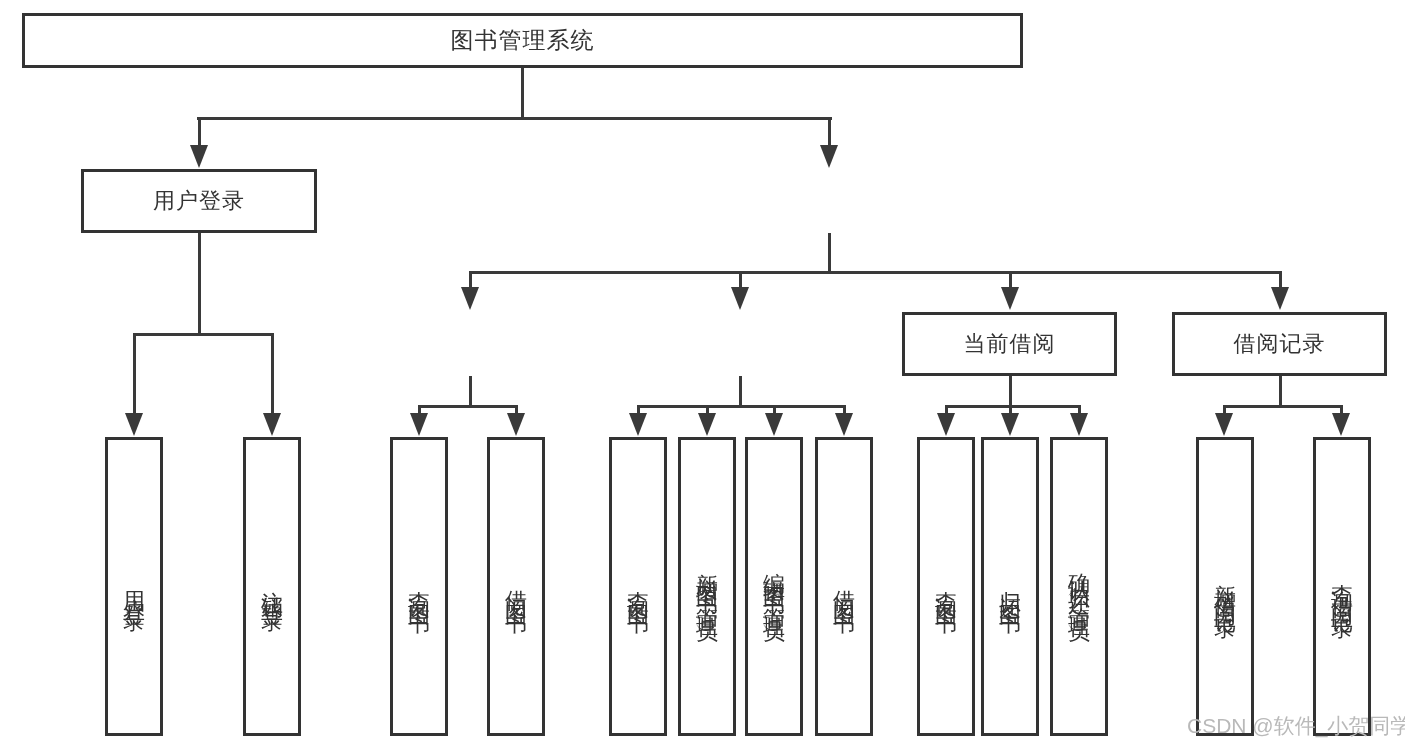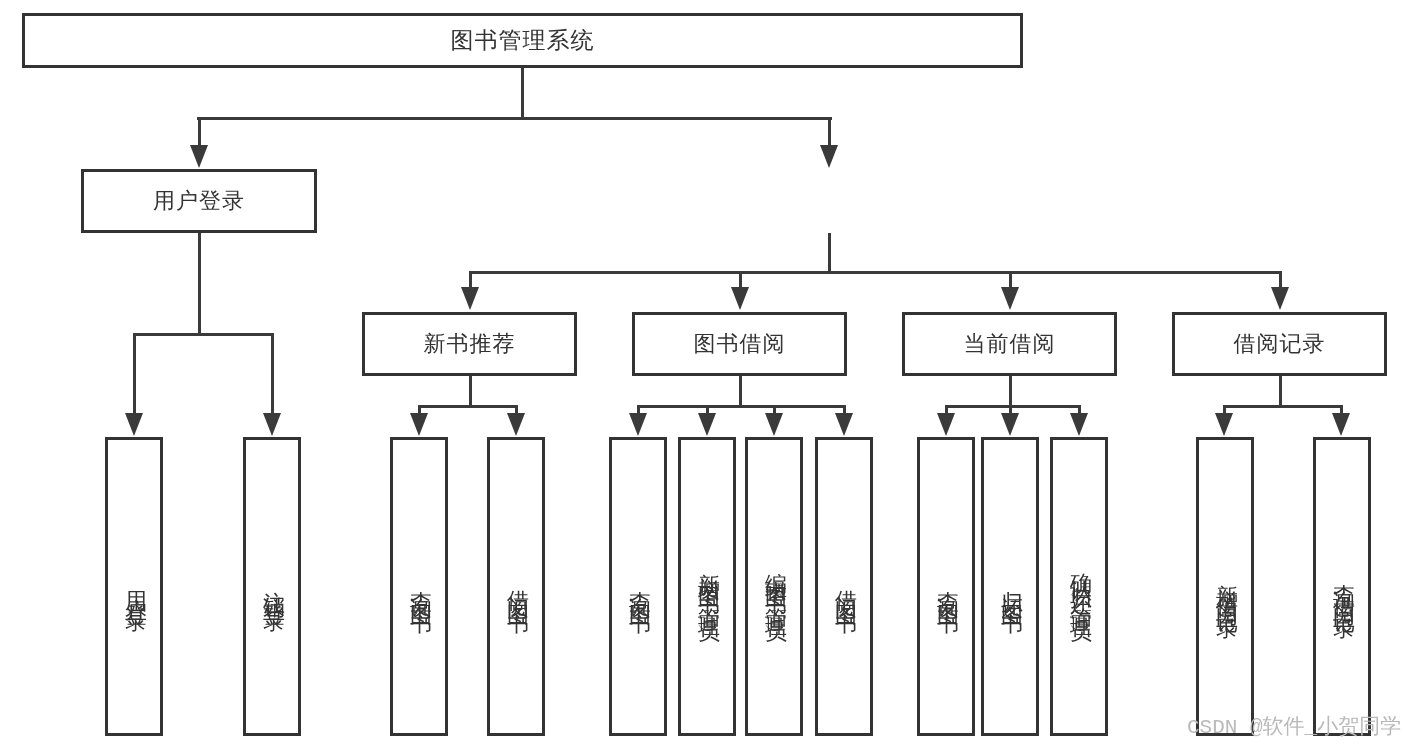--- a/index.html
+++ b/index.html
@@ -1,20 +1,20 @@
 <!DOCTYPE html>
 <html><head>
 <meta charset="utf-8">
 <style>
   html,body{margin:0;padding:0;background:#ffffff;}
   #canvas{
     position:relative;
     width:1405px;height:747px;
     background:#ffffff;
-    font-family:Liberation Mono, monospace;
+    font-family:Liberation Sans, sans-serif;
     overflow:hidden;
   }
   .box{
     position:absolute;
     box-sizing:border-box;
     border:3px solid #333333;
     background:#ffffff;
     display:flex;
     align-items:center;
     justify-content:center;
@@ -111,26 +111,20 @@
   <div class="arrow" style="left:1332px;top:413px;"></div>
 
   <div class="box" style="left:22px;top:13px;width:1001px;height:55px;">
     <span class="hlabel root-label">图书管理系统</span>
   </div>
 
   <div class="box" style="left:81px;top:169px;width:236px;height:64px;">
     <span class="hlabel">用户登录</span>
   </div>
 
-  <div class="box" style="left:362px;top:312px;width:215px;height:64px;">
-    <span class="hlabel">新书推荐</span>
-  </div>
-  <div class="box" style="left:632px;top:312px;width:215px;height:64px;">
-    <span class="hlabel">图书借阅</span>
-  </div>
   <div class="box" style="left:1172px;top:312px;width:215px;height:64px;">
     <span class="hlabel">借阅记录</span>
   </div>
   <div class="box" style="left:902px;top:312px;width:215px;height:64px;">
     <span class="hlabel">当前借阅</span>
   </div>
 
   <div class="box" style="left:105px;top:437px;width:58px;height:299px;">
     <span class="vlabel">用户登录</span>
   </div>

